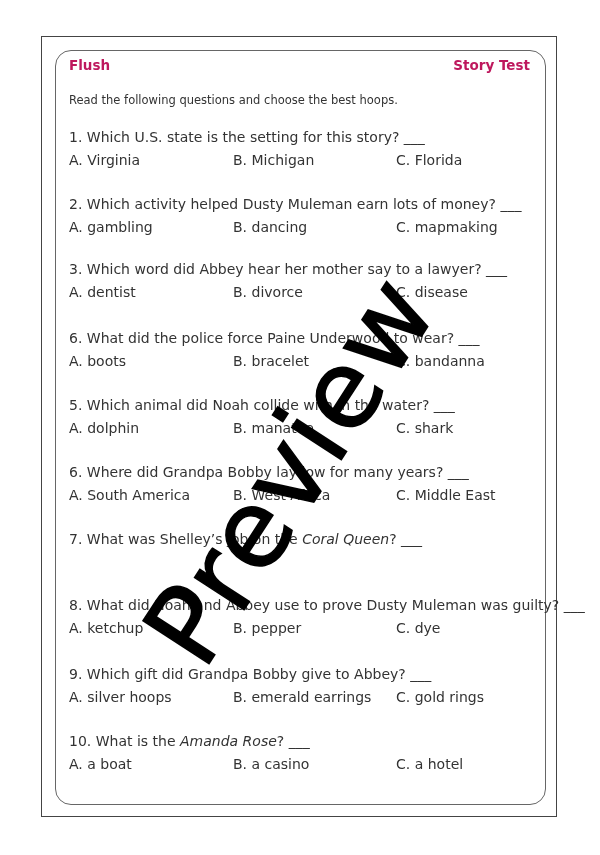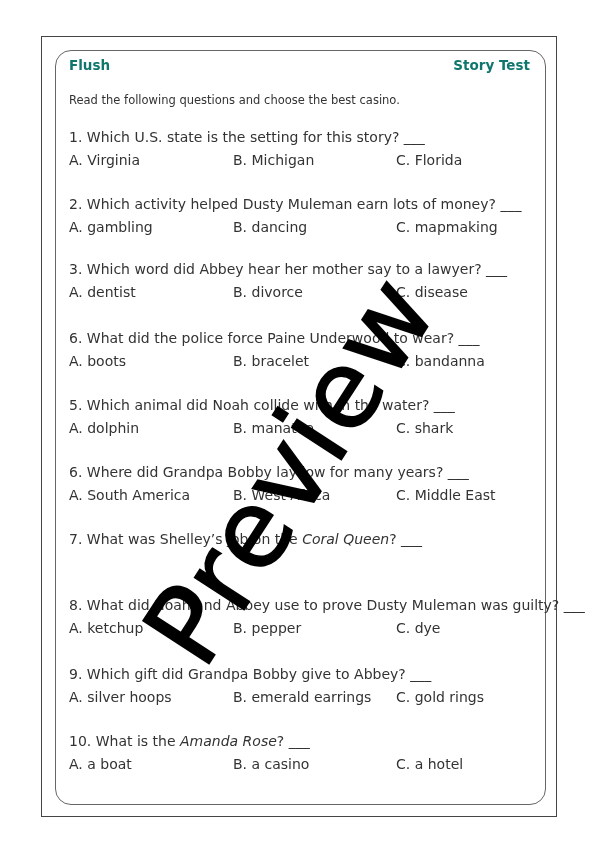--- a/index.html
+++ b/index.html
@@ -2,21 +2,21 @@
 <html><head>
 <meta charset="utf-8">
 <style>
   html, body { margin: 0; padding: 0; background: #ffffff; }
   body { width: 600px; height: 855px; position: relative; overflow: hidden;
          font-family: "DejaVu Sans", sans-serif; color: #333; }
   .outer { position: absolute; left: 41px; top: 36px; width: 516px; height: 781px;
            border: 1.5px solid #444; box-sizing: border-box; }
   .inner { position: absolute; left: 55px; top: 50px; width: 491px; height: 755px;
            border: 1.5px solid #666; border-radius: 16px; box-sizing: border-box; }
-  .hdr { position: absolute; top: 57px; font-weight: bold; font-size: 13.5px; color: #0f766e; }
+  .hdr { position: absolute; top: 57px; font-weight: bold; font-size: 13.5px; color: #be185d; }
   .hdr.left { left: 69px; }
   .hdr.right { right: 70px; }
   .instr { position: absolute; left: 69px; top: 93px; font-size: 11.5px; color: #333; }
   .q { position: absolute; left: 69px; width: 470px; font-size: 14px; color: #333; }
   .q .stem { height: 18px; line-height: 18px; white-space: nowrap; }
   .q .opts { position: relative; height: 18px; line-height: 18px; margin-top: 5px; }
   .q .opts span { position: absolute; top: 0; white-space: nowrap; }
   .q .opts .a { left: 0; }
   .q .opts .b { left: 164px; }
   .q .opts .c { left: 327px; }
@@ -29,21 +29,21 @@
 </style>
 </head>
 <body>
 
 <div class="outer"></div>
 <div class="inner"></div>
 
 <div class="hdr left">Flush</div>
 <div class="hdr right">Story Test</div>
 
-<div class="instr">Read the following questions and choose the best casino.</div>
+<div class="instr">Read the following questions and choose the best hoops.</div>
 
 <div id="qwrap">
     <div class="q" style="top: 128px;">
       <div class="stem"><span>1. Which U.S. state is the setting for this story? ___</span><em></em><span></span></div>
       <div class="opts">
         <span class="a">A. Virginia</span>
         <span class="b">B. Michigan</span>
         <span class="c">C. Florida</span>
       </div>
     </div>

